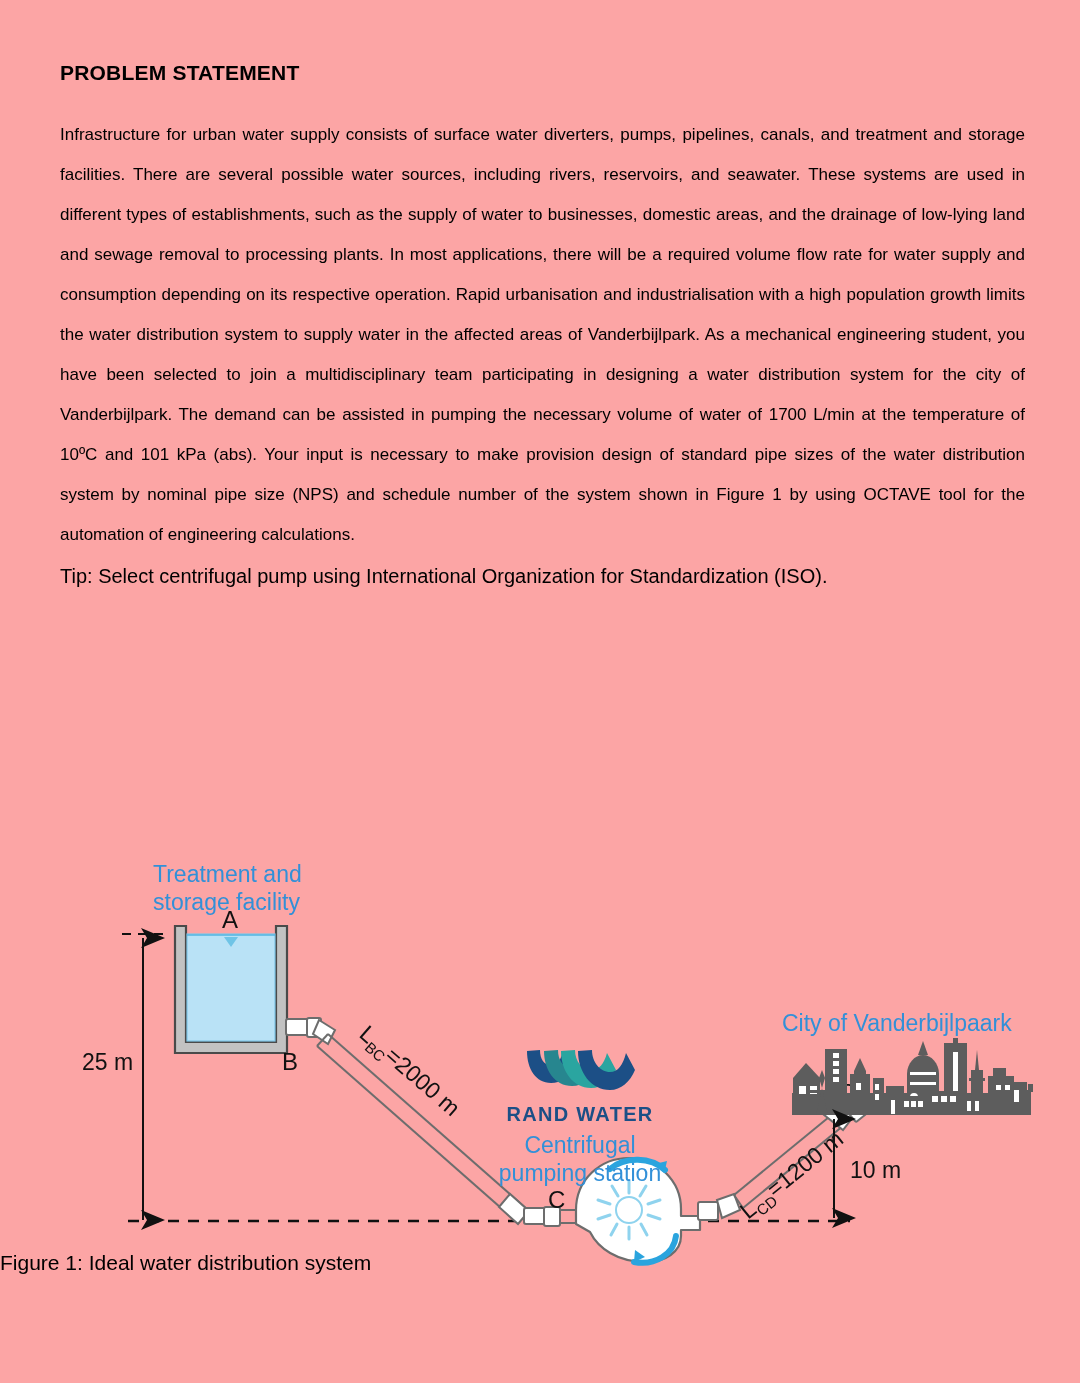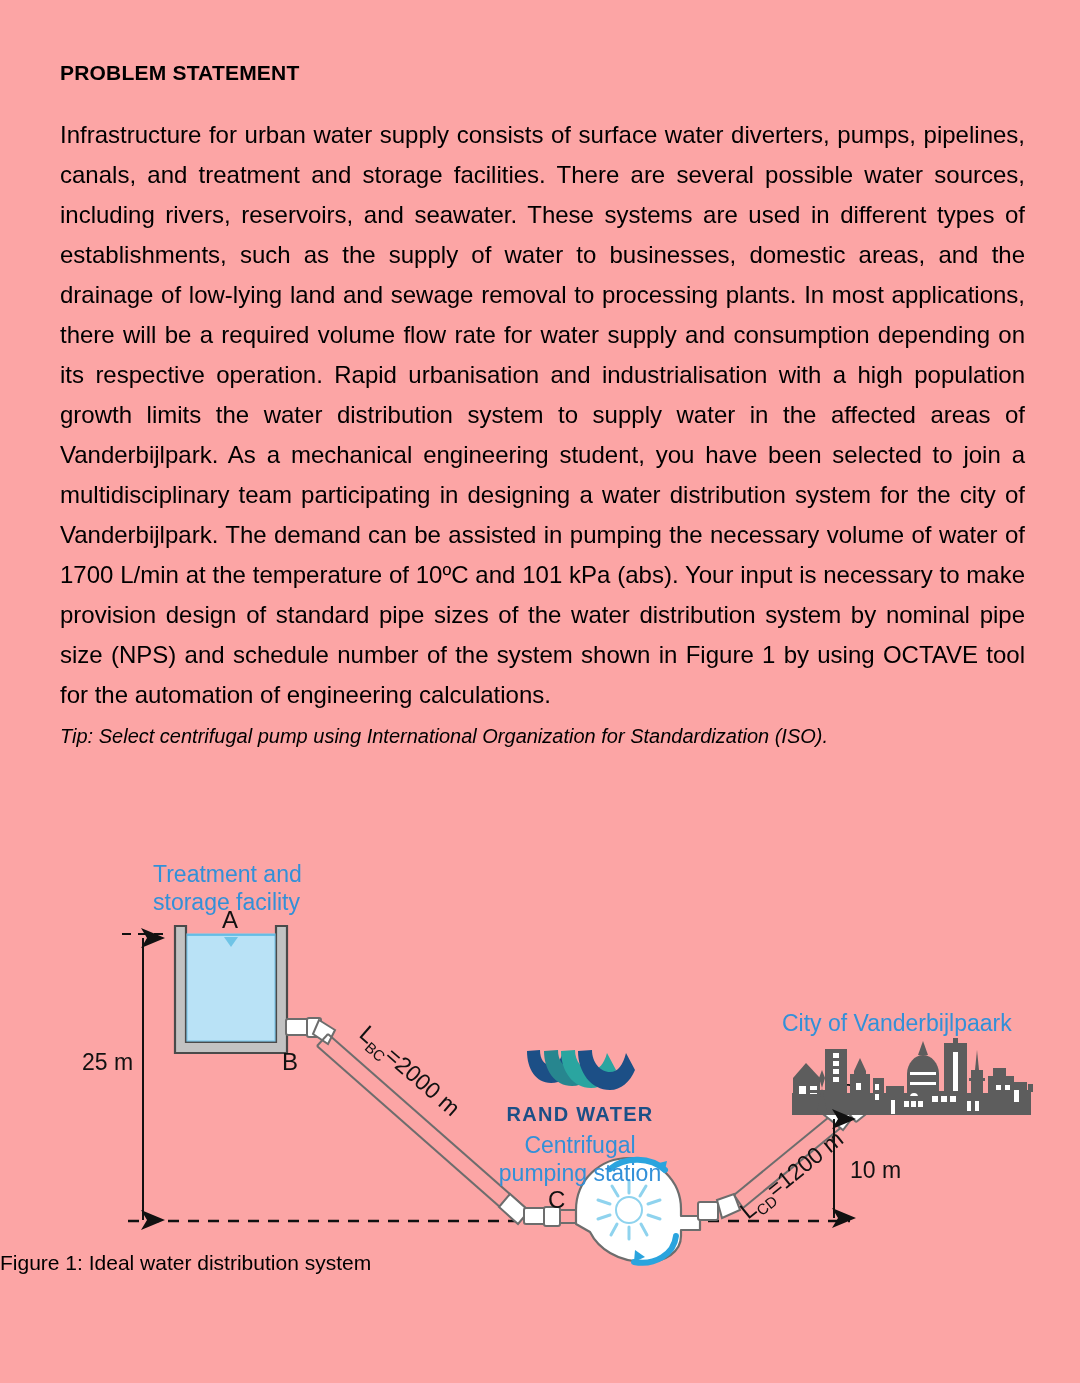--- a/index.html
+++ b/index.html
@@ -31,29 +31,28 @@
     width: 965px;
   }
   .heading {
     font-size: 21px;
     font-weight: bold;
     letter-spacing: 0.2px;
     margin: 0 0 30px 0;
     line-height: 1.2;
   }
   .body-par {
-    font-size: 24px;
+    font-size: 17px;
     line-height: 40px;
     text-align: justify;
     margin: 0;
     hyphens: none;
   }
   .tip-line {
     font-size: 20px;
-    font-style: italic;
     line-height: 38px;
     margin: 2px 0 0 0;
     text-align: left;
   }
 
   
   .figure-wrap {
     position: absolute;
     left: 0;
     top: 838px;

